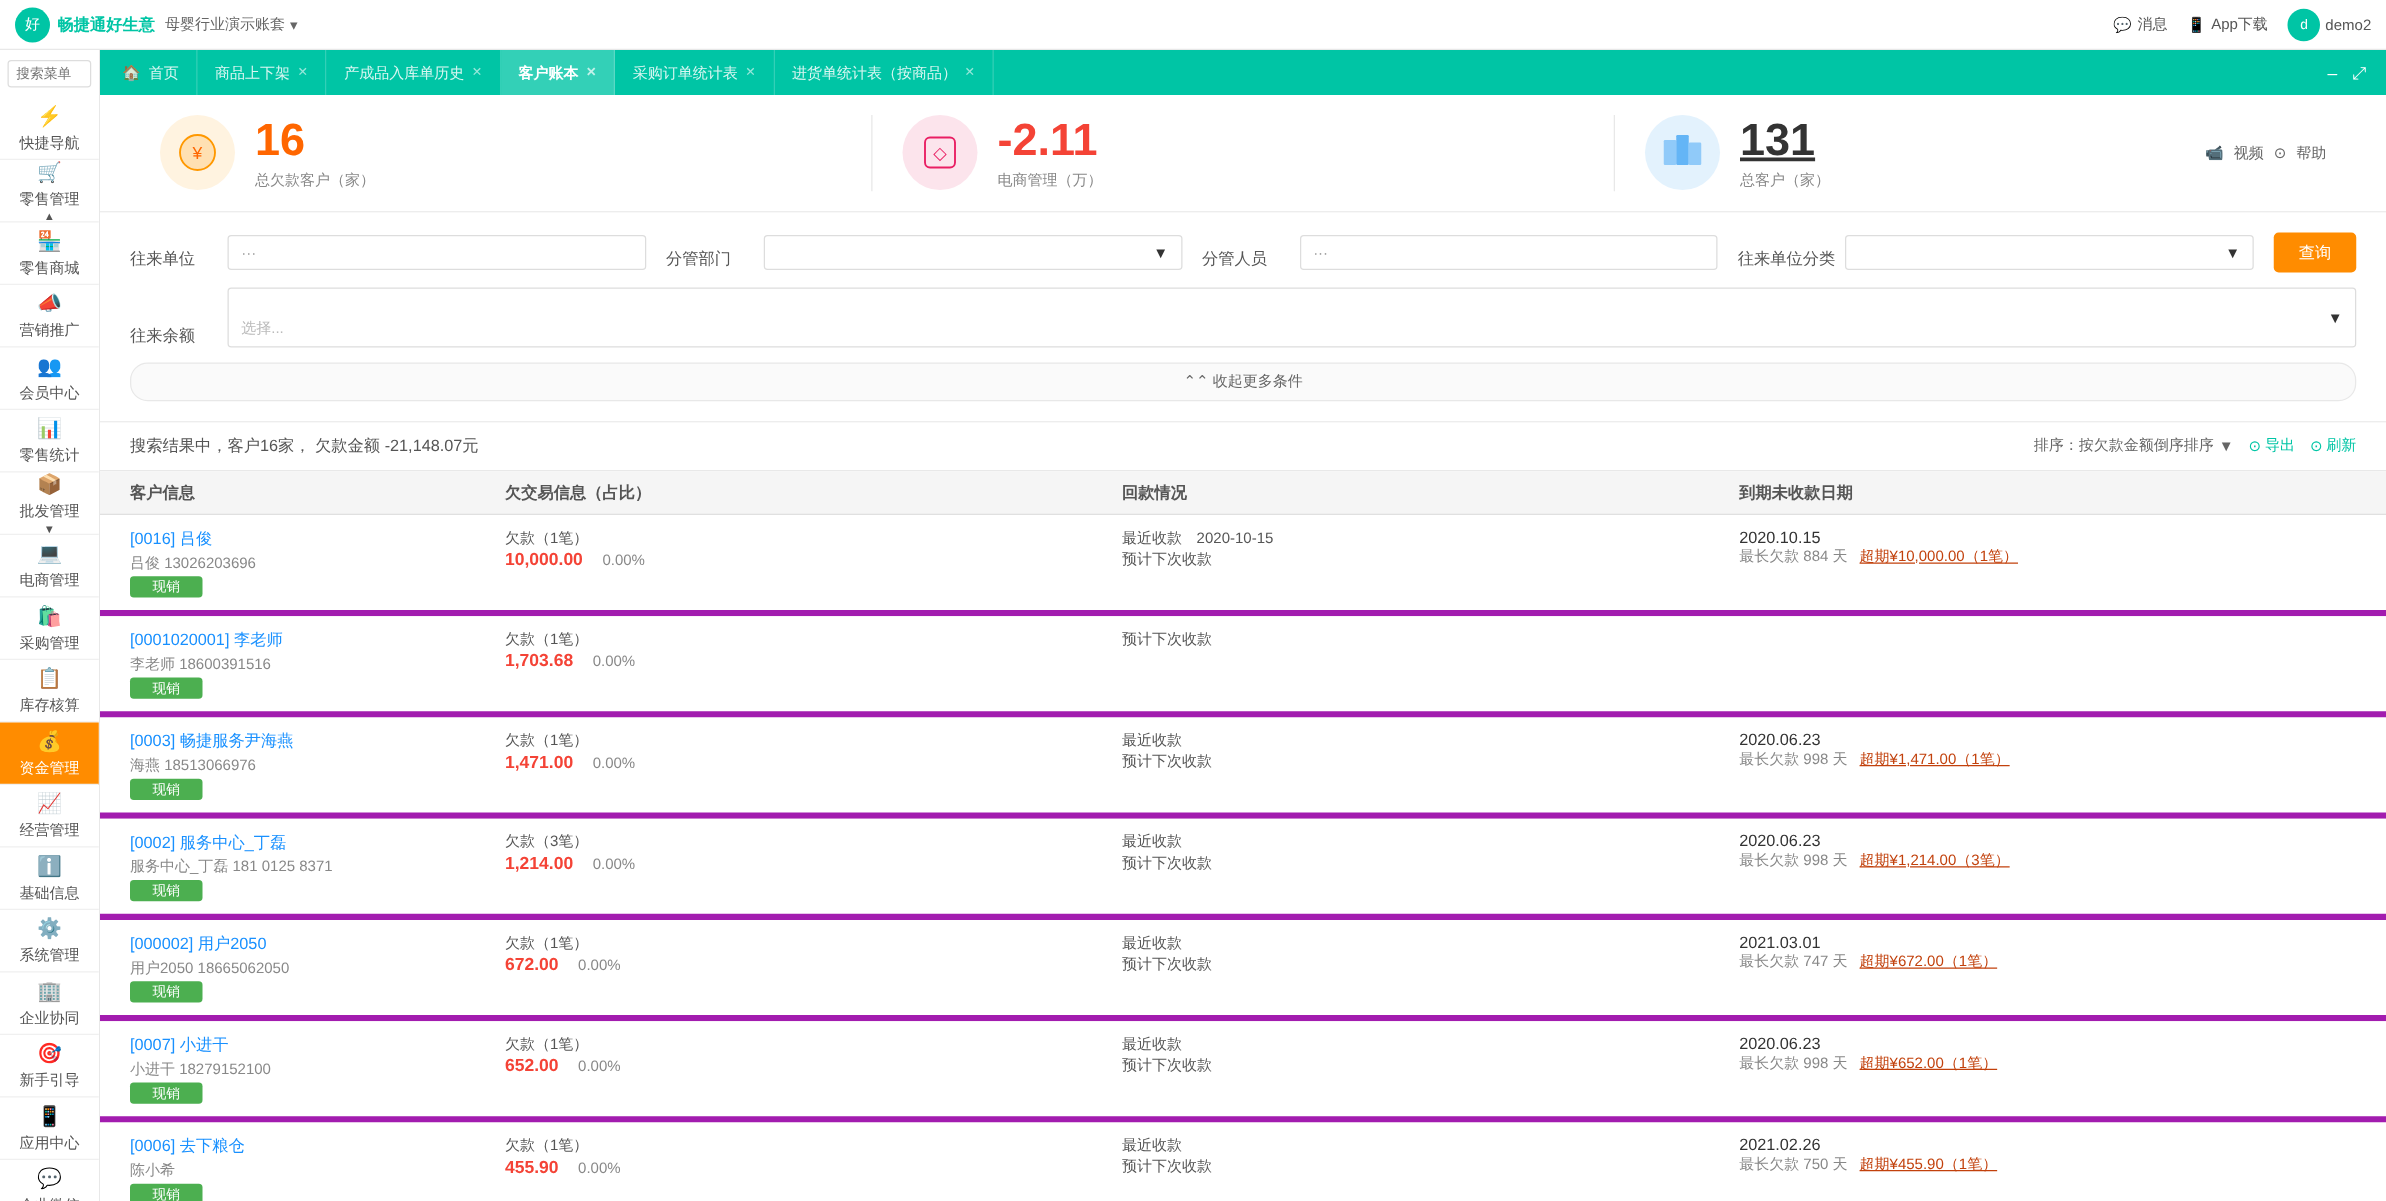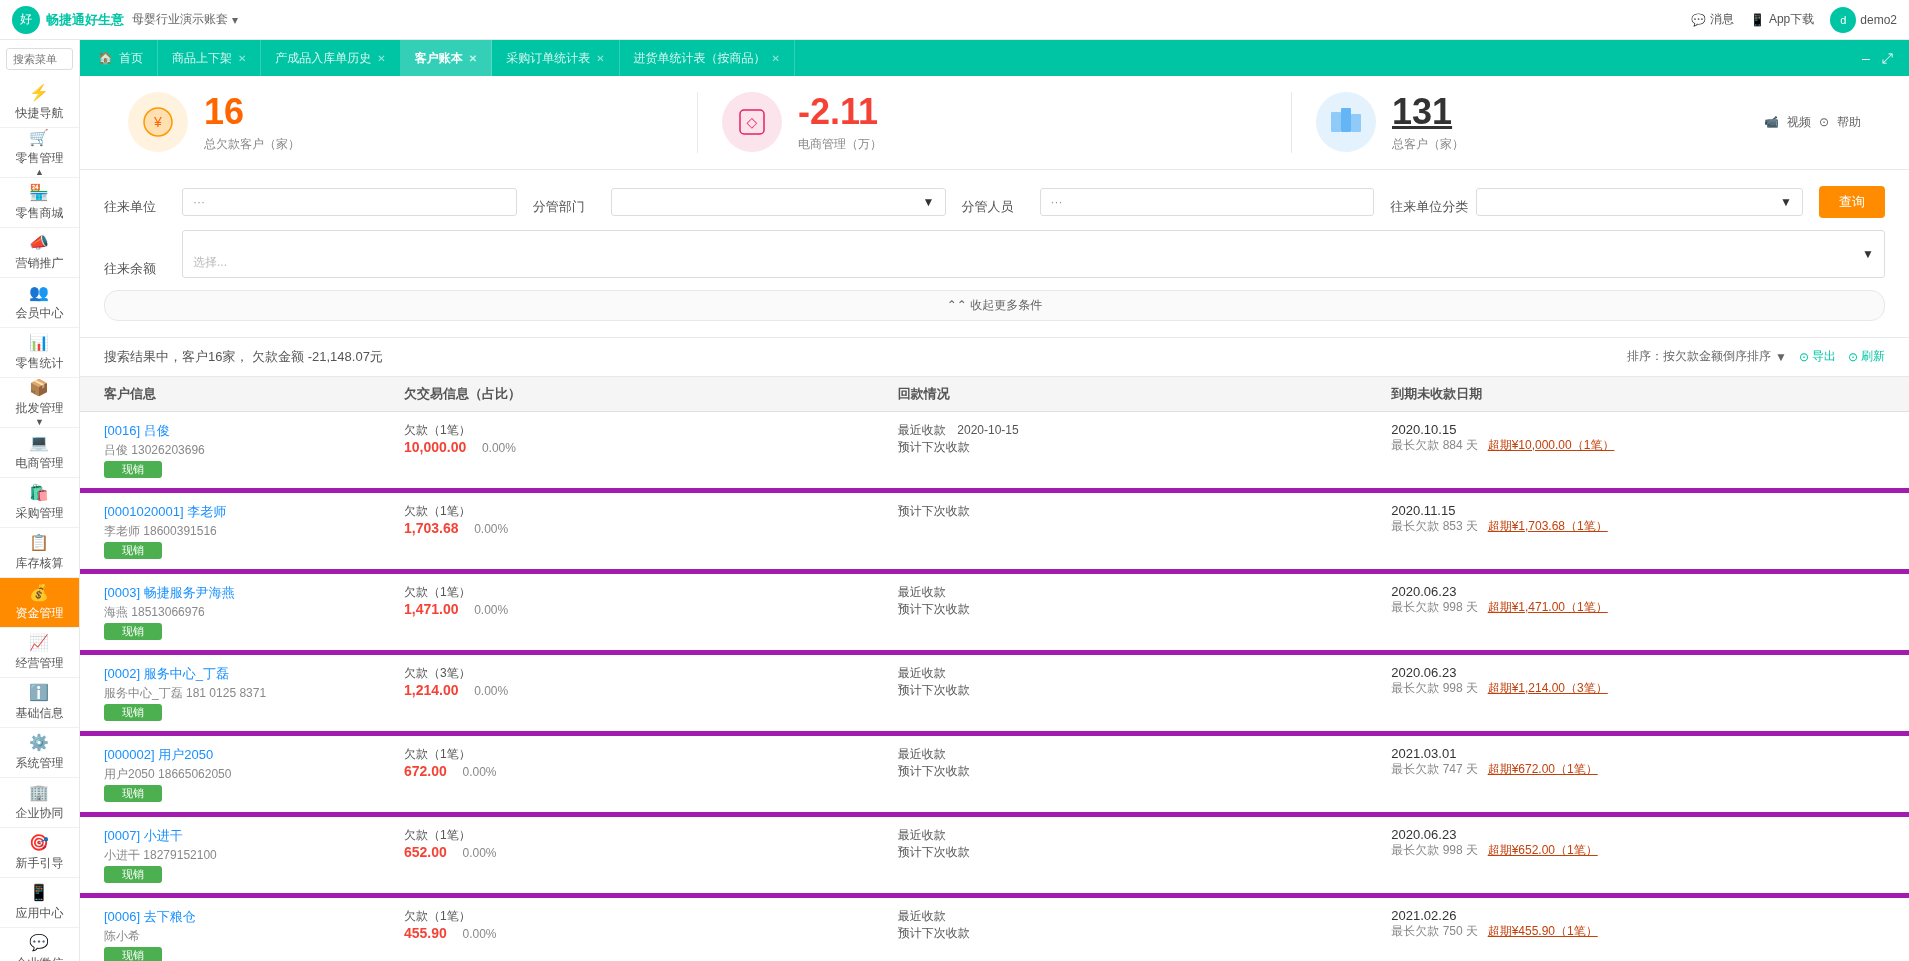--- a/index.html
+++ b/index.html
@@ -447,27 +447,20 @@
     <div>
       <div class="debt-info">欠款（1笔）</div>
       <div>
         <span class="debt-amount">1,703.68</span>
         <span class="debt-percent" style="margin-left:12px;">0.00%</span>
       </div>
     </div>
     <div>
       <div class="debt-info">预计下次收款</div>
     </div>
-    <div>
-      <div class="date-text">2020.11.15</div>
-      <div>
-        <span class="overdue-days">最长欠款 853 天</span>
-        <span class="overdue-link" style="margin-left:6px;">超期¥1,703.68（1笔）</span>
-      </div>
-    </div>
   </div>
             <div class="table-row">
     <div>
       <div>
         <span class="customer-name">[0003]</span>
         <span class="customer-name">畅捷服务尹海燕</span>
       </div>
       <div class="customer-sub">海燕  18513066976</div>
       <span class="tag">现销</span>
     </div>

